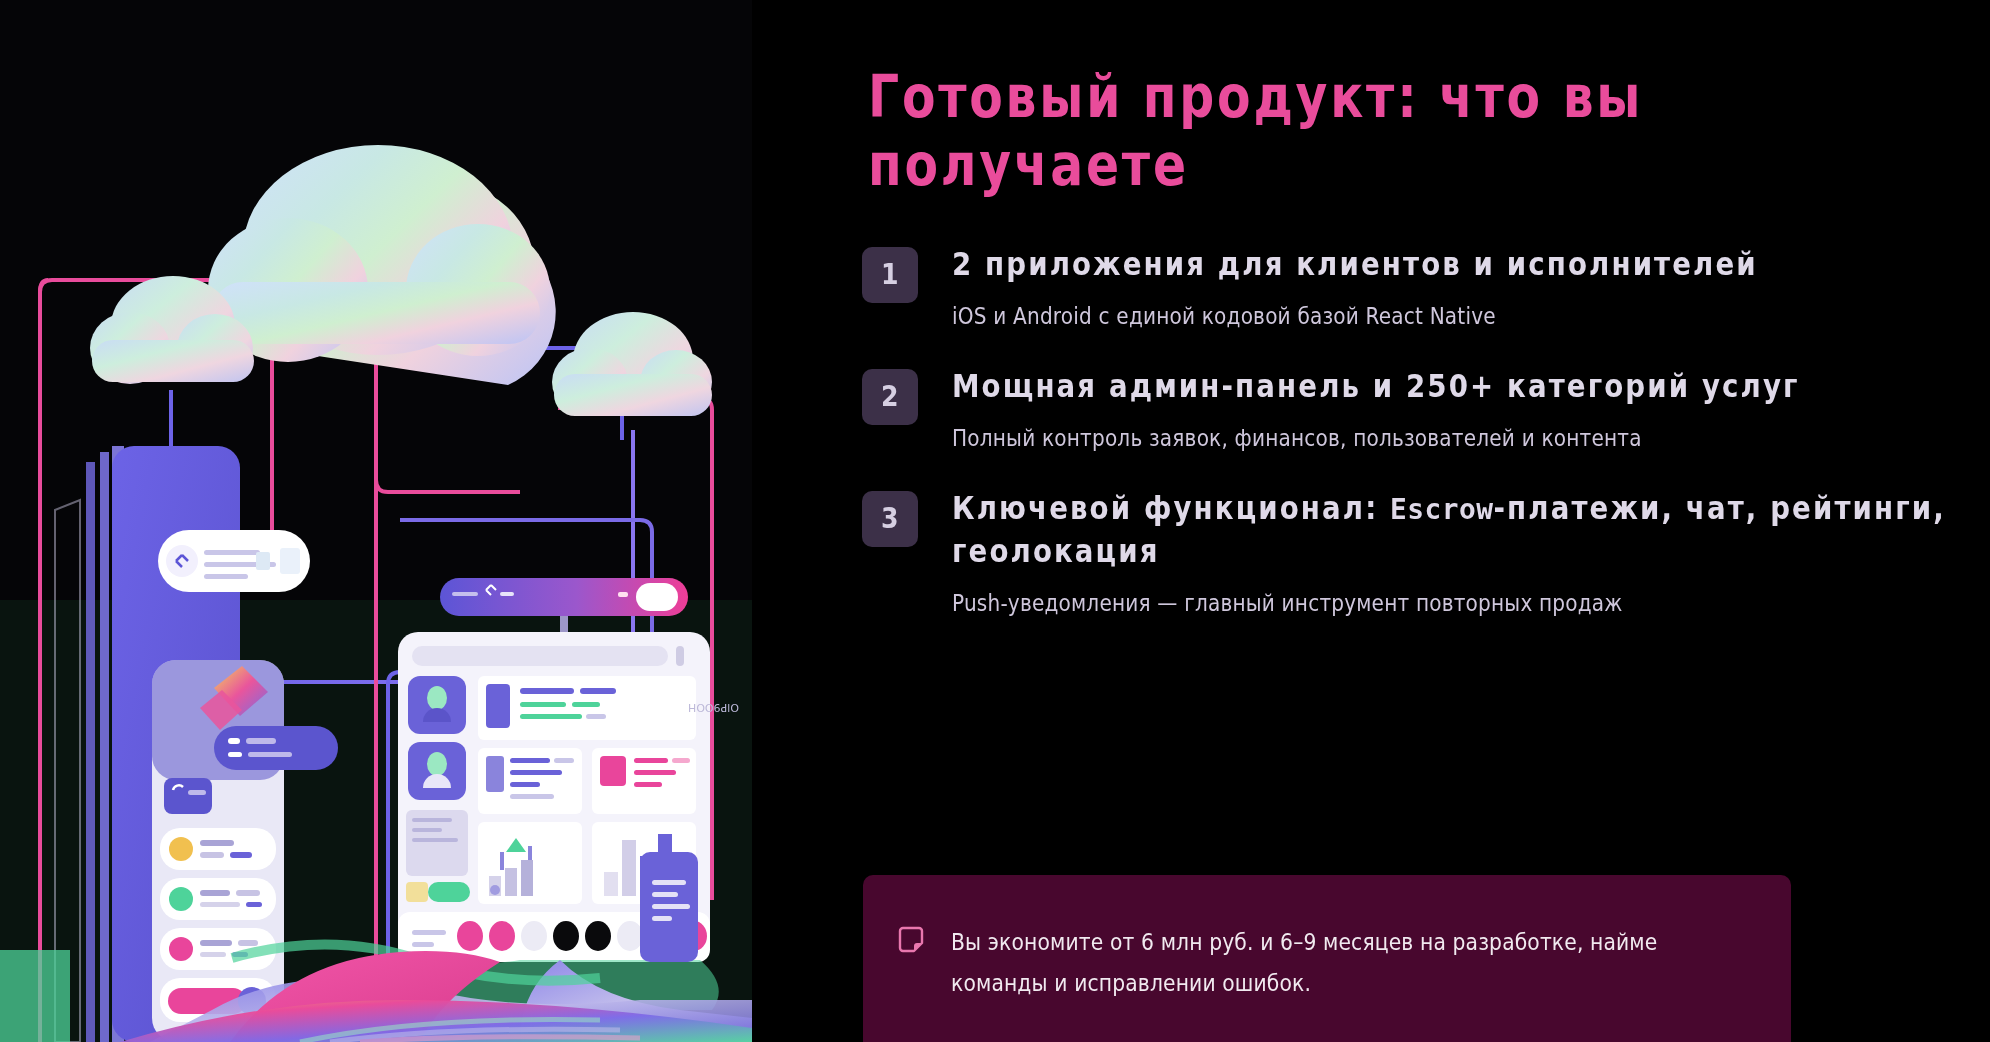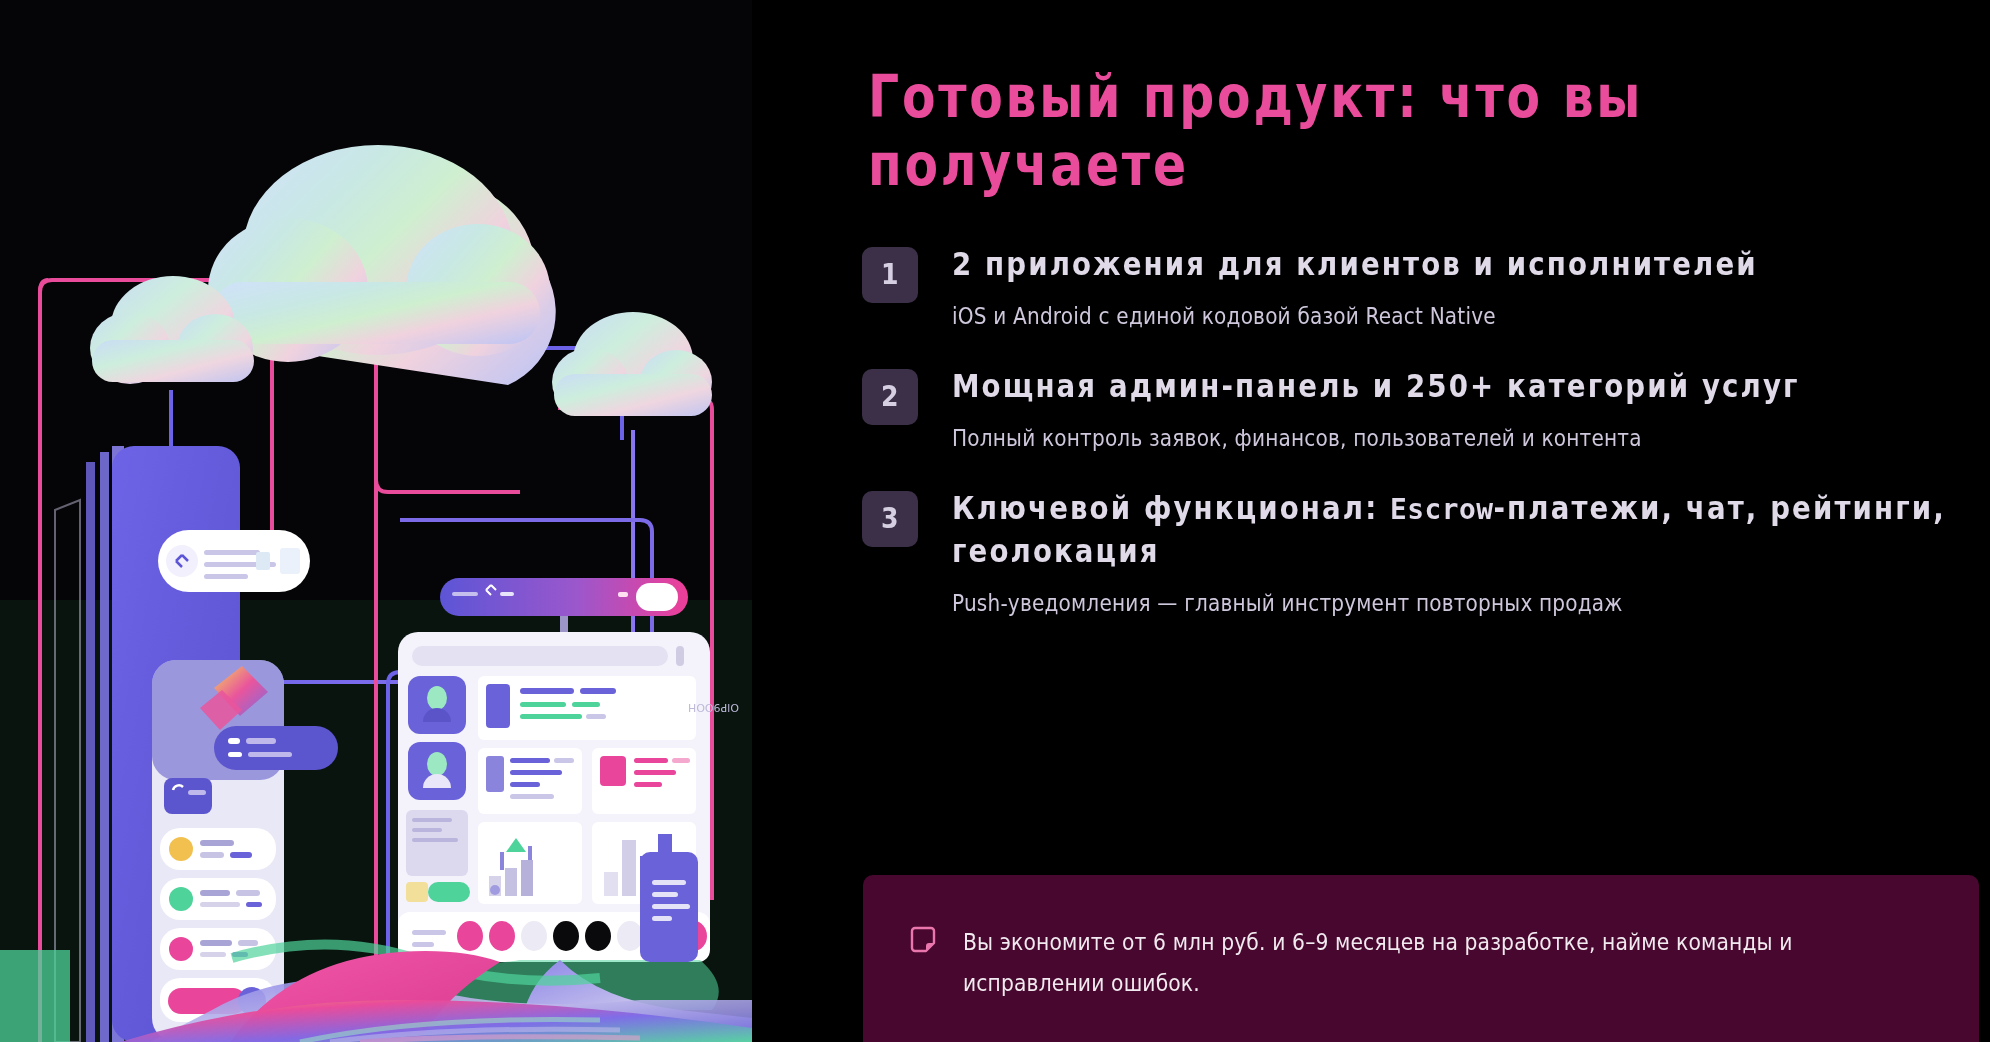--- a/index.html
+++ b/index.html
@@ -75,23 +75,23 @@
   .item-sub{
     margin:16px 0 0 0;color:#CFC7DC;
     font-size:23px;line-height:30px;font-weight:400;
     letter-spacing:0.2px;
     font-family:"DejaVu Sans Condensed","Liberation Sans Narrow","Liberation Sans",sans-serif;
     transform:scaleX(0.97);transform-origin:left center;
   }
 
   
   .callout{
-    position:absolute;left:111px;top:875px;width:1116px;height:167px;
+    position:absolute;left:111px;top:875px;width:928px;height:167px;
     background:#48072E;border-radius:10px 10px 0 0;
-    box-sizing:border-box;padding:47px 40px 0 44px;
+    box-sizing:border-box;padding:47px 40px 0 32px;
     display:flex;align-items:flex-start;
   }
   .callout-icon{
     flex:0 0 32px;width:32px;height:32px;margin-top:2px;margin-right:24px;
   }
   .callout-text{
     margin:0;color:#F1EAF0;font-size:23px;line-height:41px;font-weight:400;
     letter-spacing:0.15px;
     font-family:"DejaVu Sans Condensed","Liberation Sans Narrow","Liberation Sans",sans-serif;
     transform:scaleX(0.98);transform-origin:left top;

